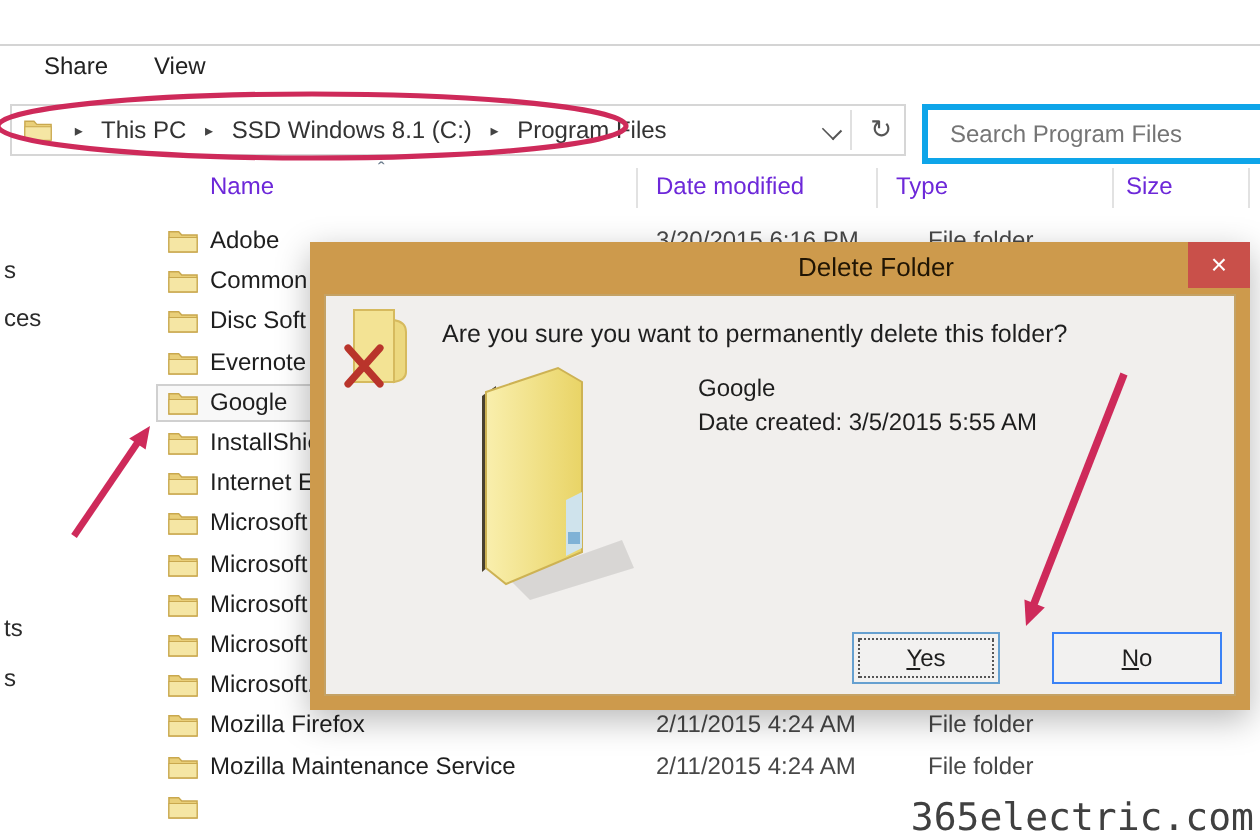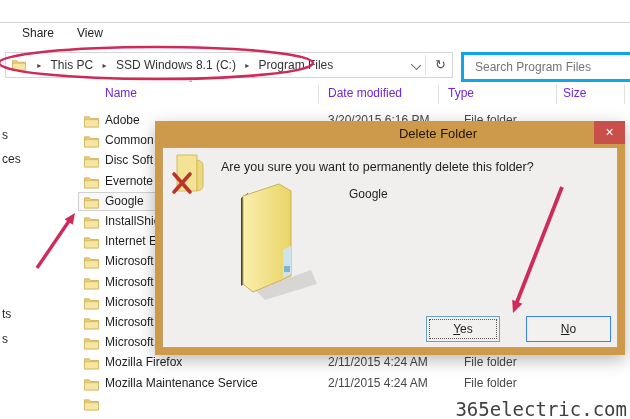--- a/index.html
+++ b/index.html
@@ -308,20 +308,21 @@
             </linearGradient>
           </defs>
           <polygon points="34,108 90,88 96,102 44,118" fill="#000" opacity="0.10"></polygon>
           <polygon points="20,16 27,11 27,98 20,104" fill="#49412f"></polygon>
           <polygon points="22,14 58,2 70,9 70,94 32,110 22,102" fill="url(#fg)" stroke="#cdb253" stroke-width="1"></polygon>
           <polygon points="62,68 70,64 70,92 62,96" fill="#cfe3ec"></polygon>
           <rect x="63" y="84" width="6" height="6" fill="#7fb2d6"></rect>
         </svg>
       </span>
       <div class="dlg-item-name">Google</div>
+      <div class="dlg-item-detail">Date created: 3/5/2015 5:55 AM</div>
       <div class="btn yes"><u>Y</u>es</div>
       <div class="btn no"><u>N</u>o</div>
     </div>
   </div>
 
   <svg class="annot" width="630" height="419">
     <ellipse cx="156" cy="63" rx="157" ry="16" fill="none" stroke="#ce2a5a" stroke-width="2.6"></ellipse>
     <line x1="37" y1="268" x2="69" y2="221" stroke="#ce2a5a" stroke-width="3.4"></line>
     <polygon points="75,213 72.8,224.8 64.6,219.2" fill="#ce2a5a"></polygon>
     <line x1="562" y1="187" x2="515" y2="307" stroke="#ce2a5a" stroke-width="3.8"></line>

